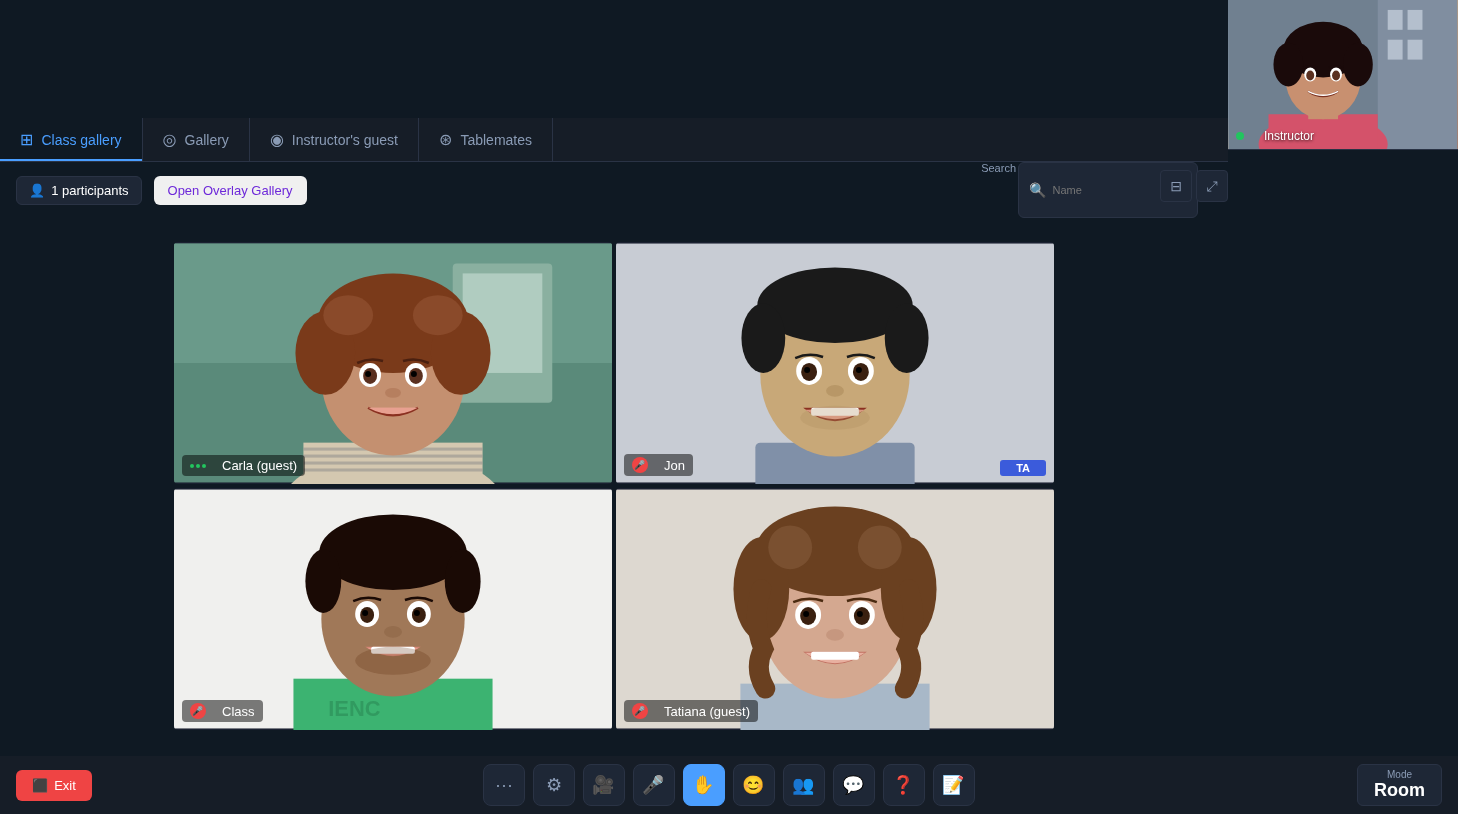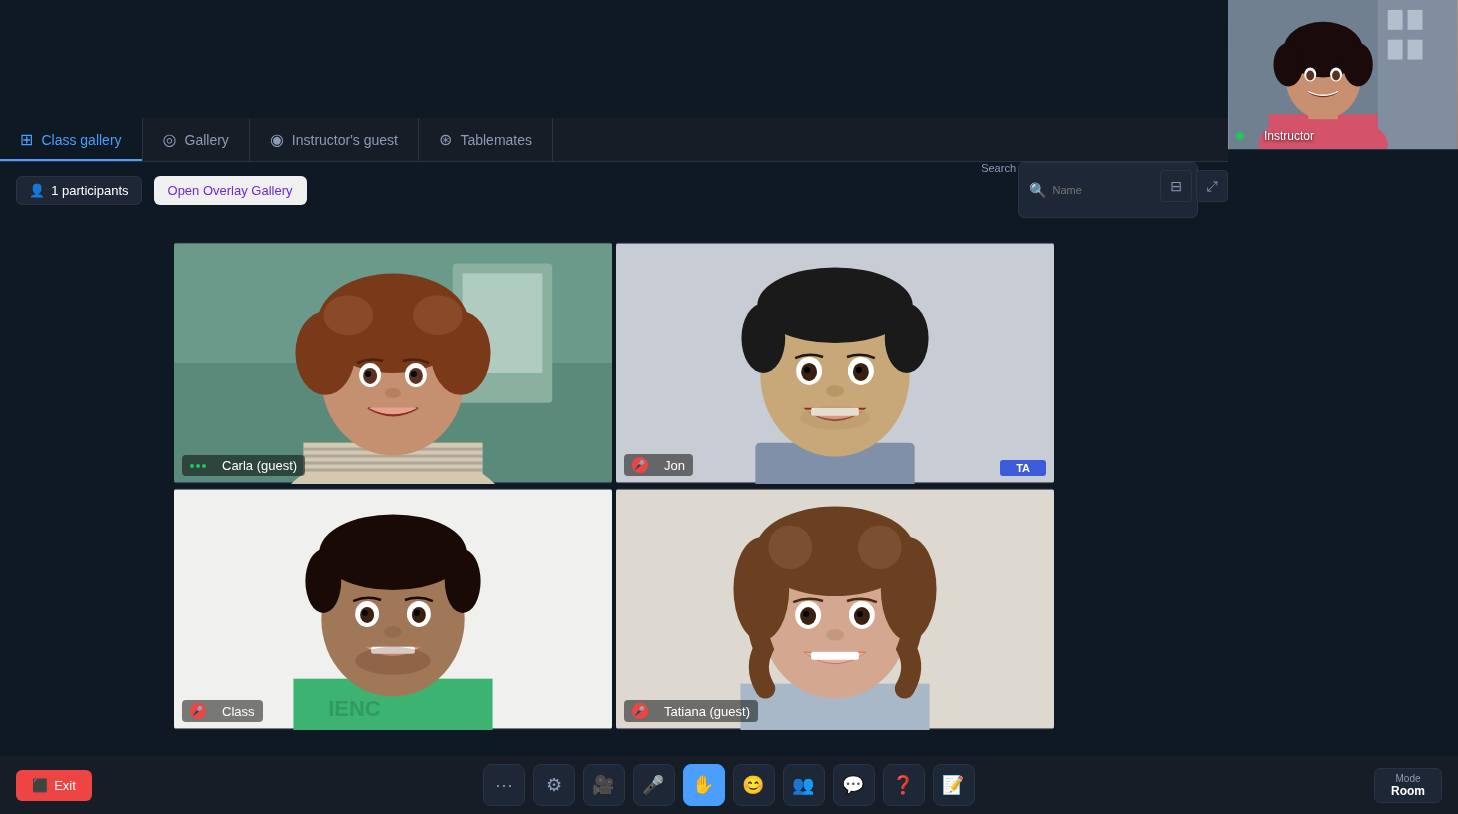--- a/index.html
+++ b/index.html
@@ -317,21 +317,21 @@
       align-items: center;
       margin-left: 12px;
     }
 
     .mode-label {
       font-size: 10px;
       color: #8a9bb5;
     }
 
     .mode-value {
-      font-size: 12px;
+      font-size: 18px;
       font-weight: 600;
     }
 
     .video-tile svg {
       width: 100%;
       height: 100%;
     }
 
     
     .instructor-corner {

